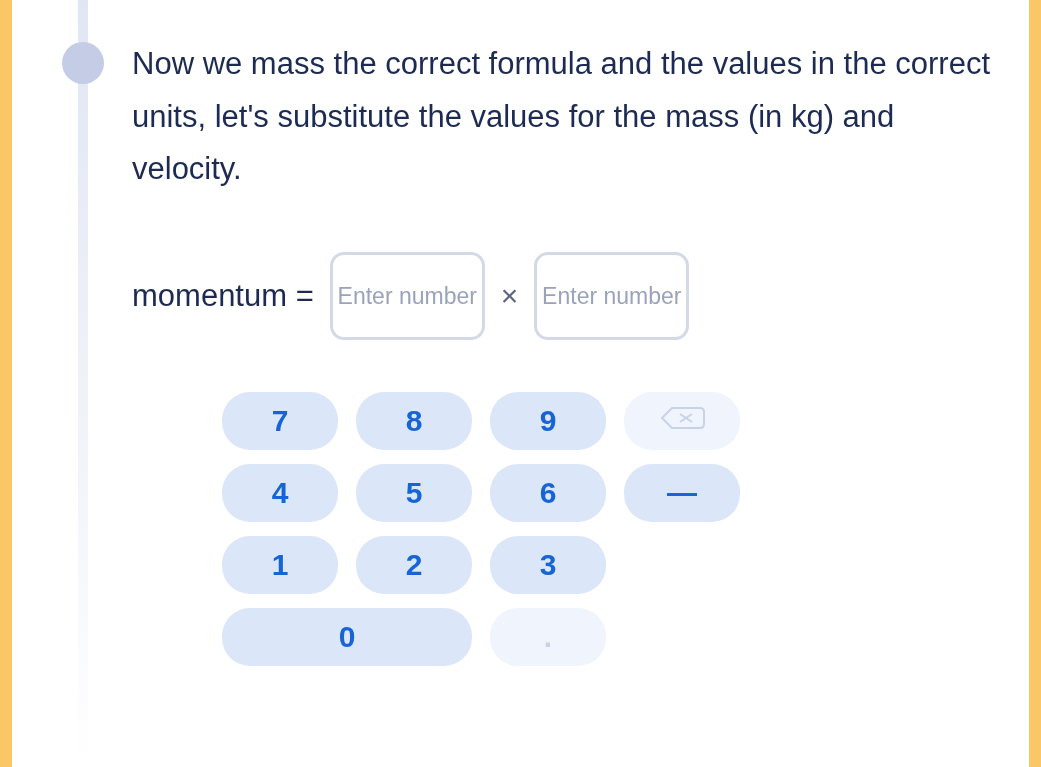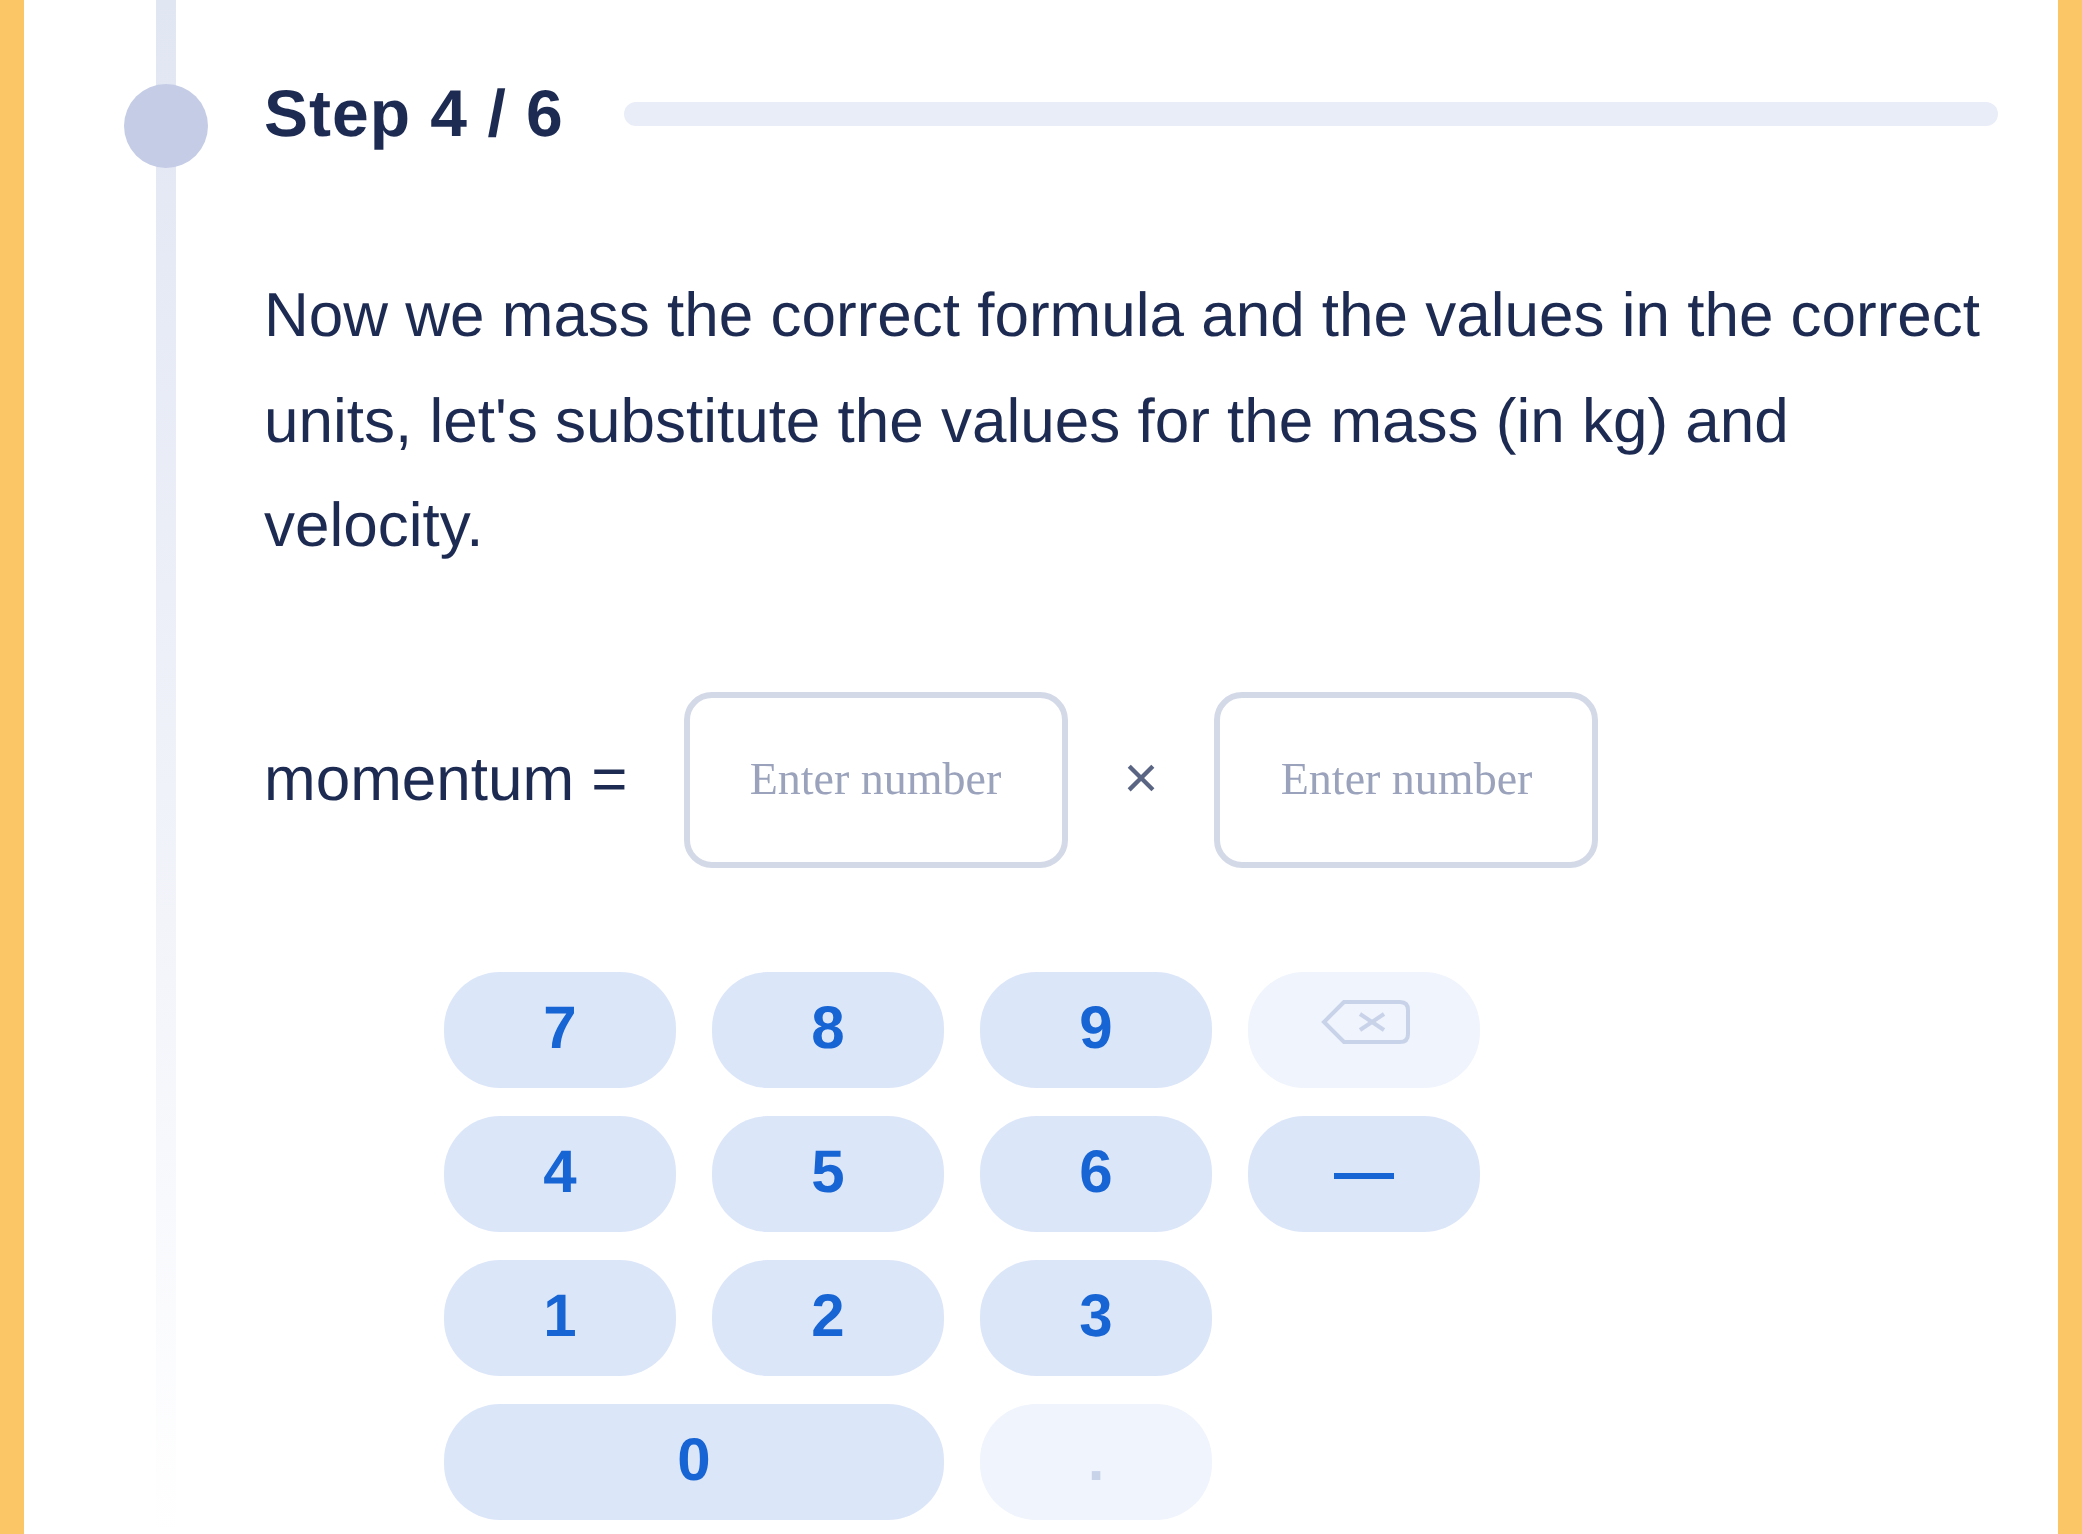--- a/index.html
+++ b/index.html
@@ -72,38 +72,38 @@
   .instruction {
     font-size: 31px;
     line-height: 1.7;
     color: #1d2b53;
     margin-bottom: 56px;
     font-weight: 400;
   }
   .formula-row {
     display: flex;
     align-items: center;
-    gap: 28px;
+    gap: 16px;
     margin-bottom: 52px;
   }
   .formula-label {
     font-size: 31px;
     color: #1d2b53;
   }
   .num-input {
-    width: 192px;
+    width: 155px;
     height: 88px;
     border: 3px solid #d4d9e8;
     border-radius: 14px;
     background: #fff;
     font-size: 23px;
     color: #1d2b53;
     text-align: center;
     outline: none;
-    font-family: Liberation Serif, serif;
+    font-family: Liberation Sans, sans-serif;
   }
   .num-input::placeholder {
     color: #9aa3bb;
     font-size: 23px;
   }
   .times {
     font-size: 30px;
     color: #5a6584;
     font-weight: 300;
   }
@@ -143,26 +143,20 @@
 </style>
 </head>
 <body>
 
 <div class="outer-frame">
   <div class="timeline-line"></div>
   <div class="timeline-dot"></div>
 
   <div class="content">
 
-    <div class="step-header">
-      <div class="step-title">Step 4 / 6</div>
-      <div class="progress-track">
-        <div class="progress-fill" style="width:0%"></div>
-      </div>
-    </div>
 
     <div class="instruction">Now we mass the correct formula and the values in the correct units, let's substitute the values for the mass (in kg) and velocity.</div>
 
     <div class="formula-row">
       <span class="formula-label">momentum =</span>
       <input class="num-input" type="text" placeholder="Enter number" style="">
       <span class="times">×</span>
       <input class="num-input" type="text" placeholder="Enter number" style="">
     </div>
 

